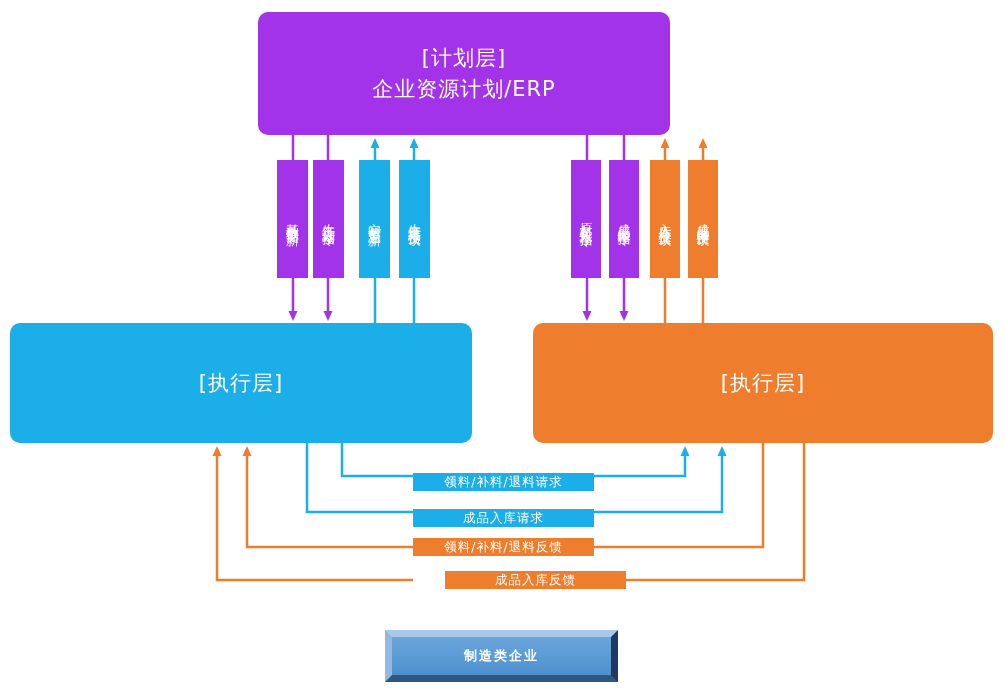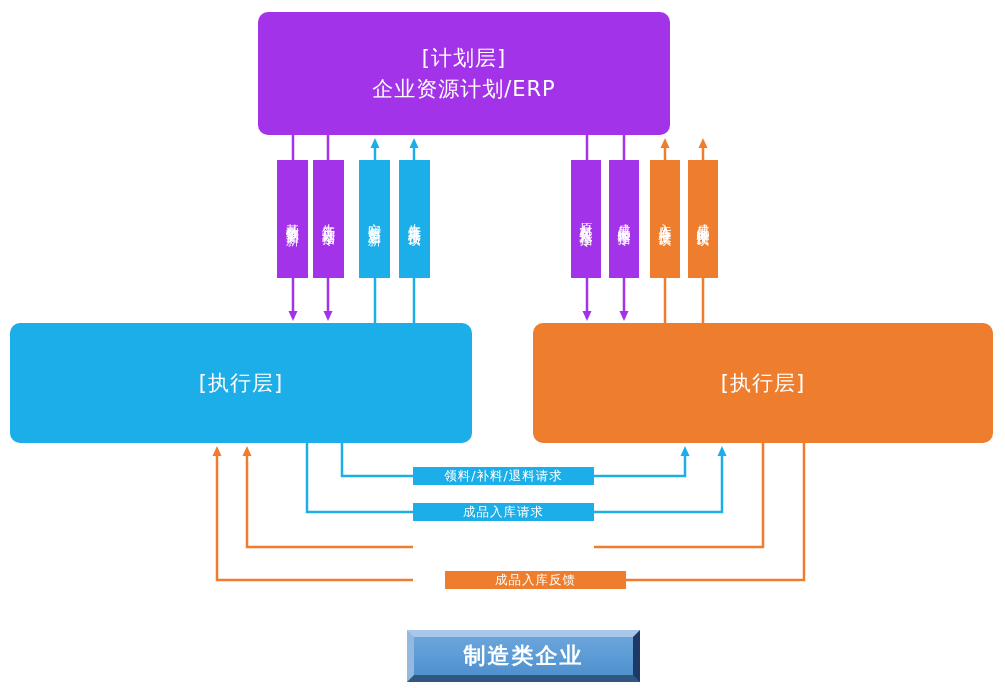--- a/index.html
+++ b/index.html
@@ -27,33 +27,33 @@
   .vlabel.orange{background:#ee7e2d;}
   .vl1{left:277px;} .vl2{left:313px;} .vl3{left:359px;} .vl4{left:399px;}
   .vr1{left:571px;width:30px;} .vr2{left:609px;width:30px;}
   .vr3{left:650px;width:30px;} .vr4{left:688px;width:30px;}
 
   .hbar{
     position:absolute;left:413px;width:181px;height:18px;color:#ffffff;
     display:flex;align-items:center;justify-content:center;
     font-size:12.5px;letter-spacing:1px;
   }
-  .hbar.blue{background:#1caee8;}
+  .hbar.blue{background:#1caee8;margin-top:6px;}
   .hbar.orange{background:#ee7e2d;}
   .hb1{top:467px;} .hb2{top:503px;} .hb3{top:538px;} .hb4{top:571px;margin-left:32px;}
 
   .enterprise{
     position:absolute;left:385px;top:630px;width:219px;height:38px;
     background:linear-gradient(180deg,#6ba4da 0%,#5b9bd5 55%,#4f90cd 100%);
     border-top:7px solid #a9c7e8;
     border-left:7px solid #93b9e0;
     border-right:7px solid #1f3864;
     border-bottom:7px solid #2f5780;
-    color:#ffffff;font-size:22px;font-weight:bold;letter-spacing:2px;
-    display:flex;align-items:center;justify-content:center;margin-left:22px;
+    color:#ffffff;font-size:13px;font-weight:bold;letter-spacing:2px;
+    display:flex;align-items:center;justify-content:center;
   }
 
   svg.wires{position:absolute;left:0;top:0;}
 </style>
 </head>
 <body>
 
 <div id="stage">
 
   <svg class="wires" width="1005" height="688" viewBox="0 0 1005 688" aria-hidden="true">
@@ -150,20 +150,23 @@
   <div class="vlabel orange vr4">
     <span>成品出库反馈</span>
   </div>
 
   <div class="hbar blue hb1">
     <span>领料/补料/退料请求</span>
   </div>
   <div class="hbar blue hb2">
     <span>成品入库请求</span>
   </div>
+  <div class="hbar orange hb3">
+    <span>领料/补料/退料反馈</span>
+  </div>
   <div class="hbar orange hb4">
     <span>成品入库反馈</span>
   </div>
 
   <div class="enterprise">
     <span>制造类企业</span>
   </div>
 
 </div>
 

